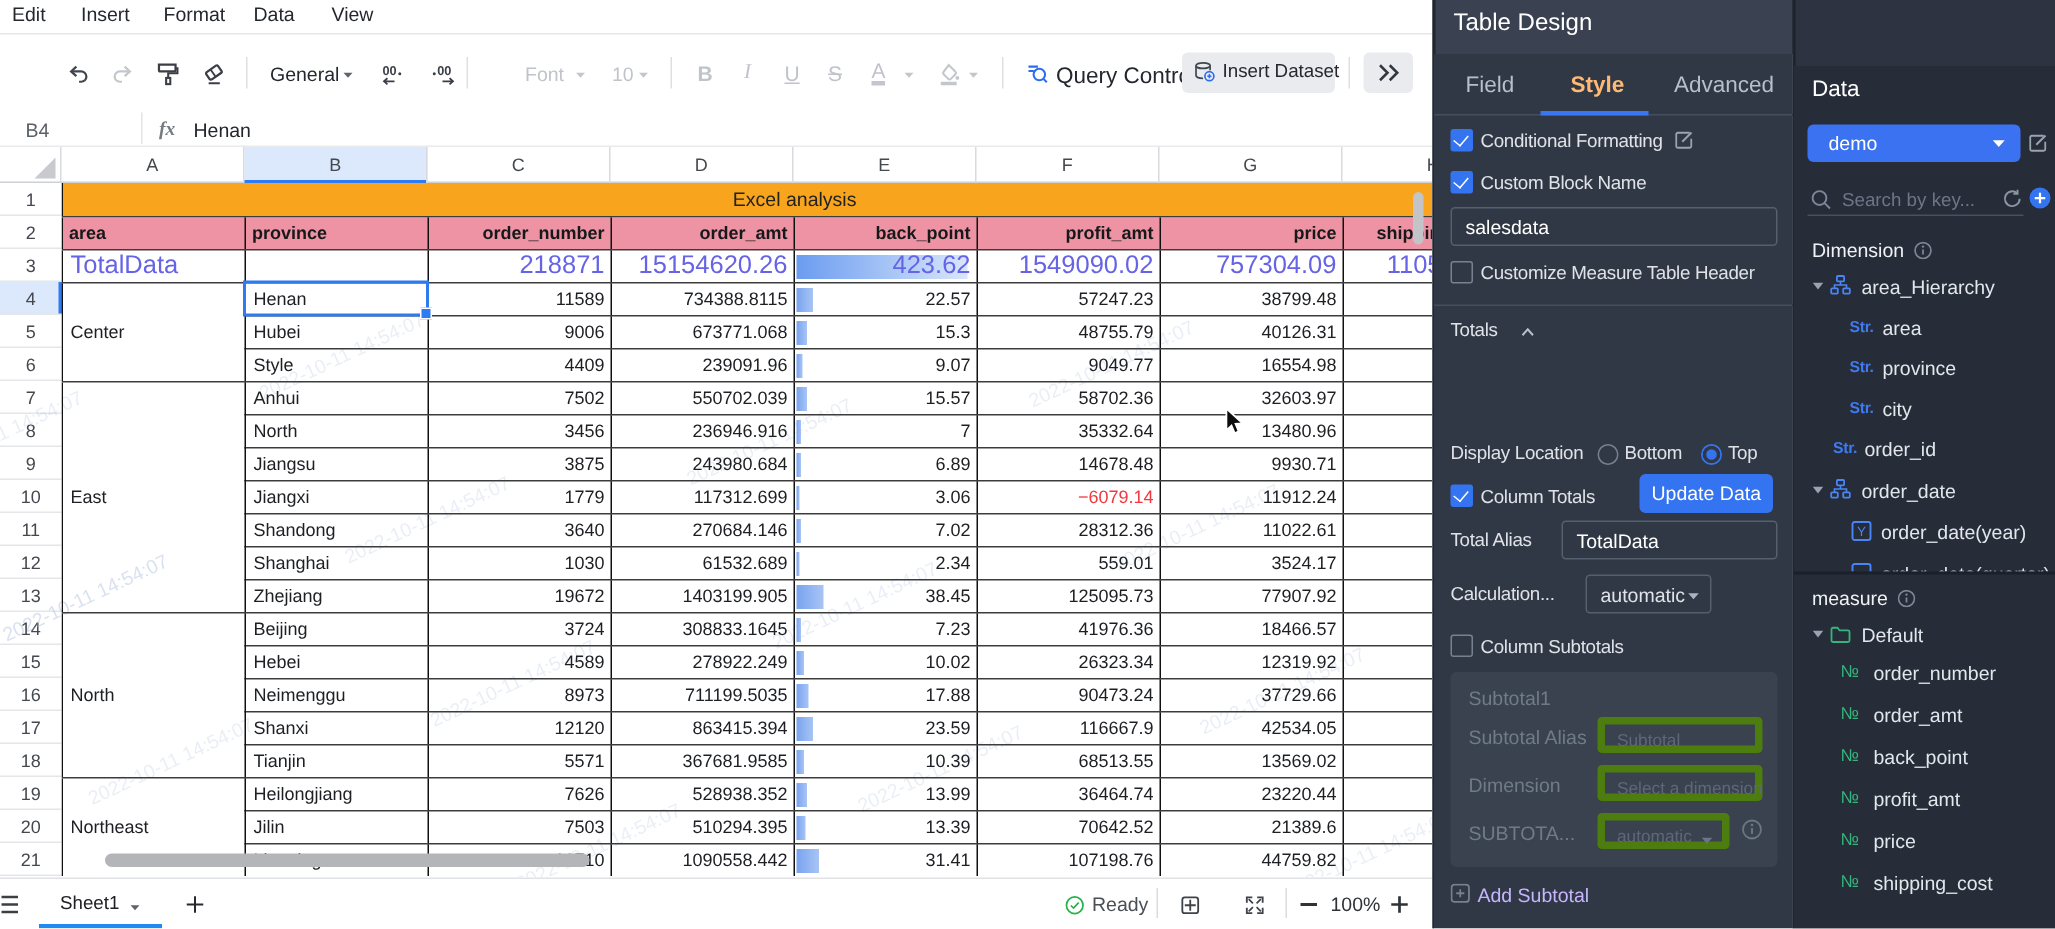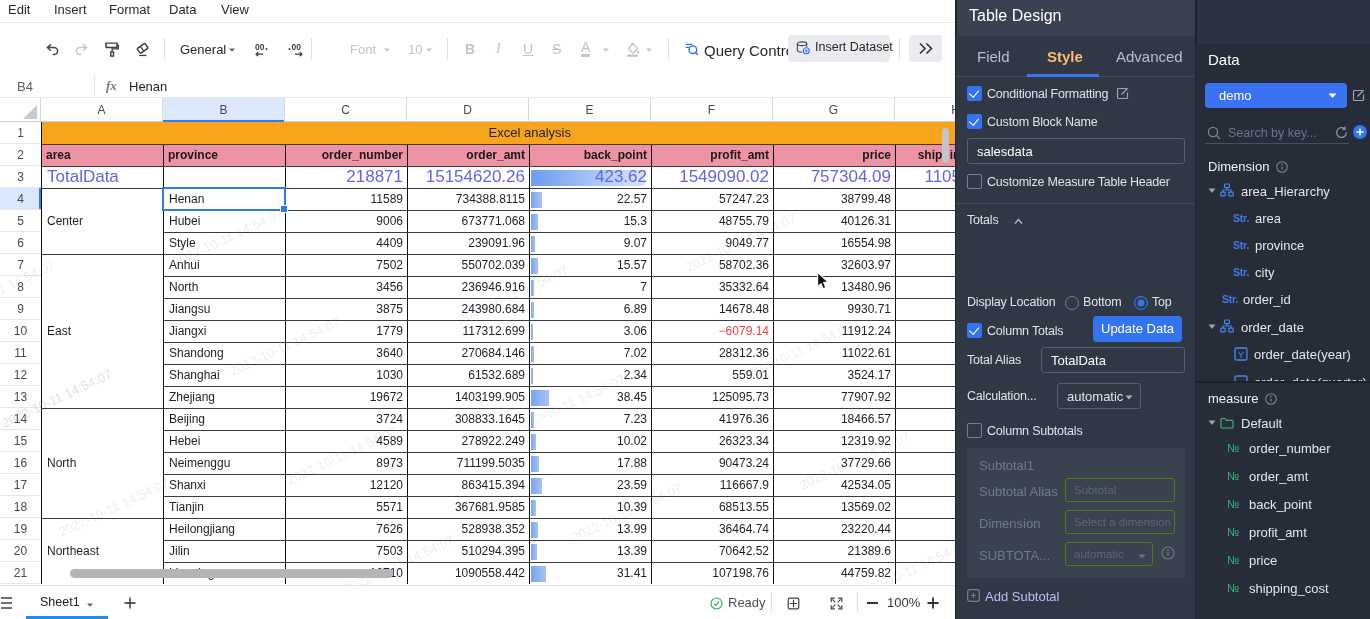--- a/index.html
+++ b/index.html
@@ -51,21 +51,21 @@
 .cb { position:absolute; width:15px; height:15px; background:#3574f0; border-radius:2px; }
 .cb:after { content:""; position:absolute; left:4px; top:1.5px; width:5px; height:8px; border:solid #fff; border-width:0 1.8px 1.8px 0; transform:rotate(40deg); }
 .cbo { position:absolute; width:15px; height:15px; border:1px solid #78828f; border-radius:2px; background:transparent; }
 .dlb { position:absolute; font-size:12.5px; letter-spacing:-0.2px; color:#dfe3e8; }
 .edic { position:absolute; width:15px; height:15px; }
 .inp { position:absolute; height:26px; border:1px solid #555f6e; border-radius:3px; }
 .inp > span { position:absolute; left:9px; top:5px; font-size:13px; color:#fff; }
 .rdo { position:absolute; width:14px; height:14px; border:1px solid #78828f; border-radius:50%; }
 .rdo.on { border-color:#3574f0; background:#3574f0; box-shadow:inset 0 0 0 2.5px #313845; }
 .glb { position:absolute; font-size:13px; color:#707b8a; }
-.ginp { position:absolute; height:24px; border:1px solid #4d7c0f; border-radius:3px; }
+.ginp { position:absolute; height:24px; border:5px solid #4d7c0f; border-radius:3px; }
 .ginp > span { position:absolute; left:8px; top:5px; font-size:11.5px; color:#5e6877; white-space:nowrap; }
 .info { position:absolute; width:12px; height:12px; }
 .ti { position:absolute; width:14px; height:14px; }
 .tc { position:absolute; width:8px; height:8px; }
 .tt { position:absolute; font-size:13px; color:#e3e7ec; }
 .str { position:absolute; font-size:10.5px; color:#3f7af0; font-weight:bold; letter-spacing:-0.2px; }
 .no { position:absolute; font-size:11.5px; color:#35b57c; }
 </style>
 </head>
 <body>

